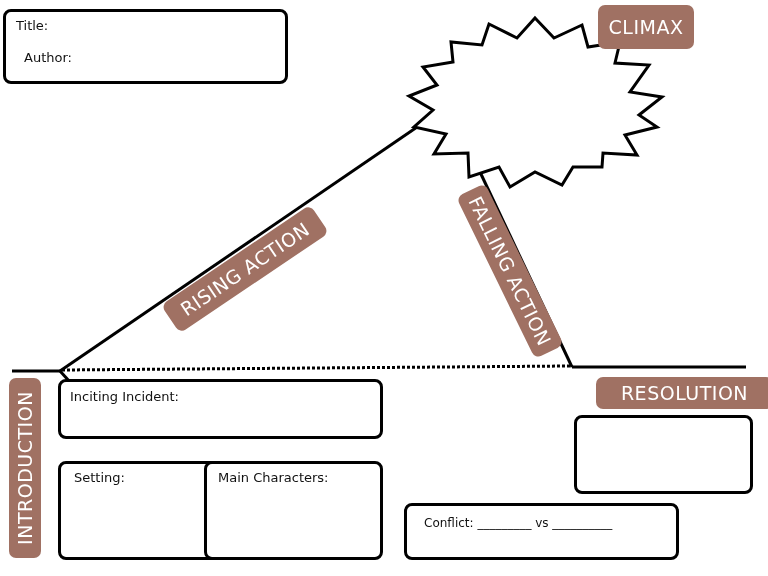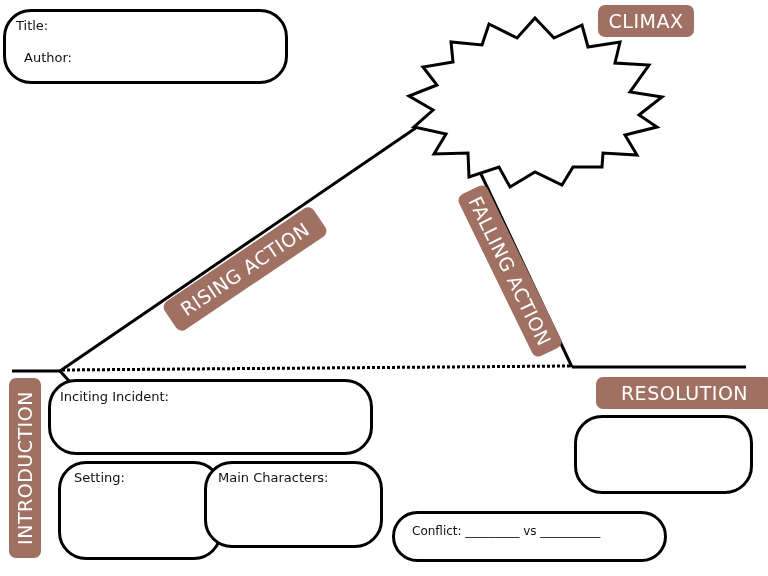--- a/index.html
+++ b/index.html
@@ -1,20 +1,20 @@
 <!DOCTYPE html>
 <html><head>
 <meta charset="utf-8">
 <style>
   html, body { margin: 0; padding: 0; }
   body { width: 768px; height: 576px; background: #ffffff; position: relative; overflow: hidden; font-family: "DejaVu Sans", sans-serif; }
   #canvas { position: absolute; left: 0; top: 0; width: 768px; height: 576px; }
   .box {
     position: absolute; box-sizing: border-box;
-    border: 3px solid #000; border-radius: 28px; background: #fff;
+    border: 3px solid #000; border-radius: 8px; background: #fff;
   }
   .box-label { position: absolute; font-size: 13px; color: #111; white-space: nowrap; font-family: "DejaVu Sans", sans-serif; }
   .tag {
     position: absolute; background: #a07163; color: #fff; border-radius: 7px;
     font-family: "DejaVu Sans", sans-serif; font-size: 19px; letter-spacing: 0.5px;
     display: flex; align-items: center; justify-content: center; box-sizing: border-box;
     white-space: nowrap;
   }
 </style>
 </head>
@@ -35,39 +35,39 @@
   <line x1="572" y1="367" x2="746" y2="367" stroke="#000" stroke-width="3"></line>
 
   <polygon fill="#fff" stroke="#000" stroke-width="3" stroke-linejoin="miter" points="535,18 554,38 582,25 588,47 620,42 615,63 649,65 630,92 662,97 639,115 657,127 625,135 637,155 603,153 602,167 573,167 562,185 535,172 510,187 499,167 469,177 468,153 434,154 446,134 414,127 433,110 409,96 437,85 423,67 453,62 451,42 482,45 489,24 517,38"></polygon>
 </svg>
 
 <div class="box" style="left:3px; top:9px; width:285px; height:75px;">
   <span class="box-label" style="left:10px; top:6px;">Title:</span>
   <span class="box-label" style="left:18px; top:38px;">Author:</span>
 </div>
 
-<div class="tag" style="left:598px; top:5px; width:96px; height:32px;">CLIMAX</div>
+<div class="tag" style="left:598px; top:5px; width:96px; height:44px;">CLIMAX</div>
 
 <div class="tag" style="left:155px; top:252px; width:180px; height:34px; transform: rotate(-34deg);">RISING ACTION</div>
 
 <div class="tag" style="left:420px; top:255px; width:180px; height:32px; transform: rotate(64deg);">FALLING ACTION</div>
 
 <div class="tag" style="left:-65px; top:452px; width:180px; height:32px; transform: rotate(-90deg);">INTRODUCTION</div>
 
 <div class="tag" style="left:596px; top:377px; width:177px; height:32px;">RESOLUTION</div>
 
-<div class="box" style="left:48px; top:379px; width:325px; height:76px;">
+<div class="box" style="left:58px; top:379px; width:325px; height:60px;">
   <span class="box-label" style="left:9px; top:7px;">Inciting Incident:</span>
 </div>
 
 <div class="box" style="left:58px; top:461px; width:164px; height:99px;">
   <span class="box-label" style="left:13px; top:6px;">Setting:</span>
 </div>
 
-<div class="box" style="left:204px; top:461px; width:179px; height:87px;">
+<div class="box" style="left:204px; top:461px; width:179px; height:99px;">
   <span class="box-label" style="left:11px; top:6px;">Main Characters:</span>
 </div>
 
 <div class="box" style="left:574px; top:415px; width:179px; height:79px;"></div>
 
-<div class="box" style="left:392px; top:503px; width:275px; height:51px;margin-top:8px;">
+<div class="box" style="left:404px; top:503px; width:275px; height:57px;">
   <span class="box-label" style="left:17px; top:10px; font-size:12px;">Conflict: _________ vs __________</span>
 </div>
 
 </body></html>

